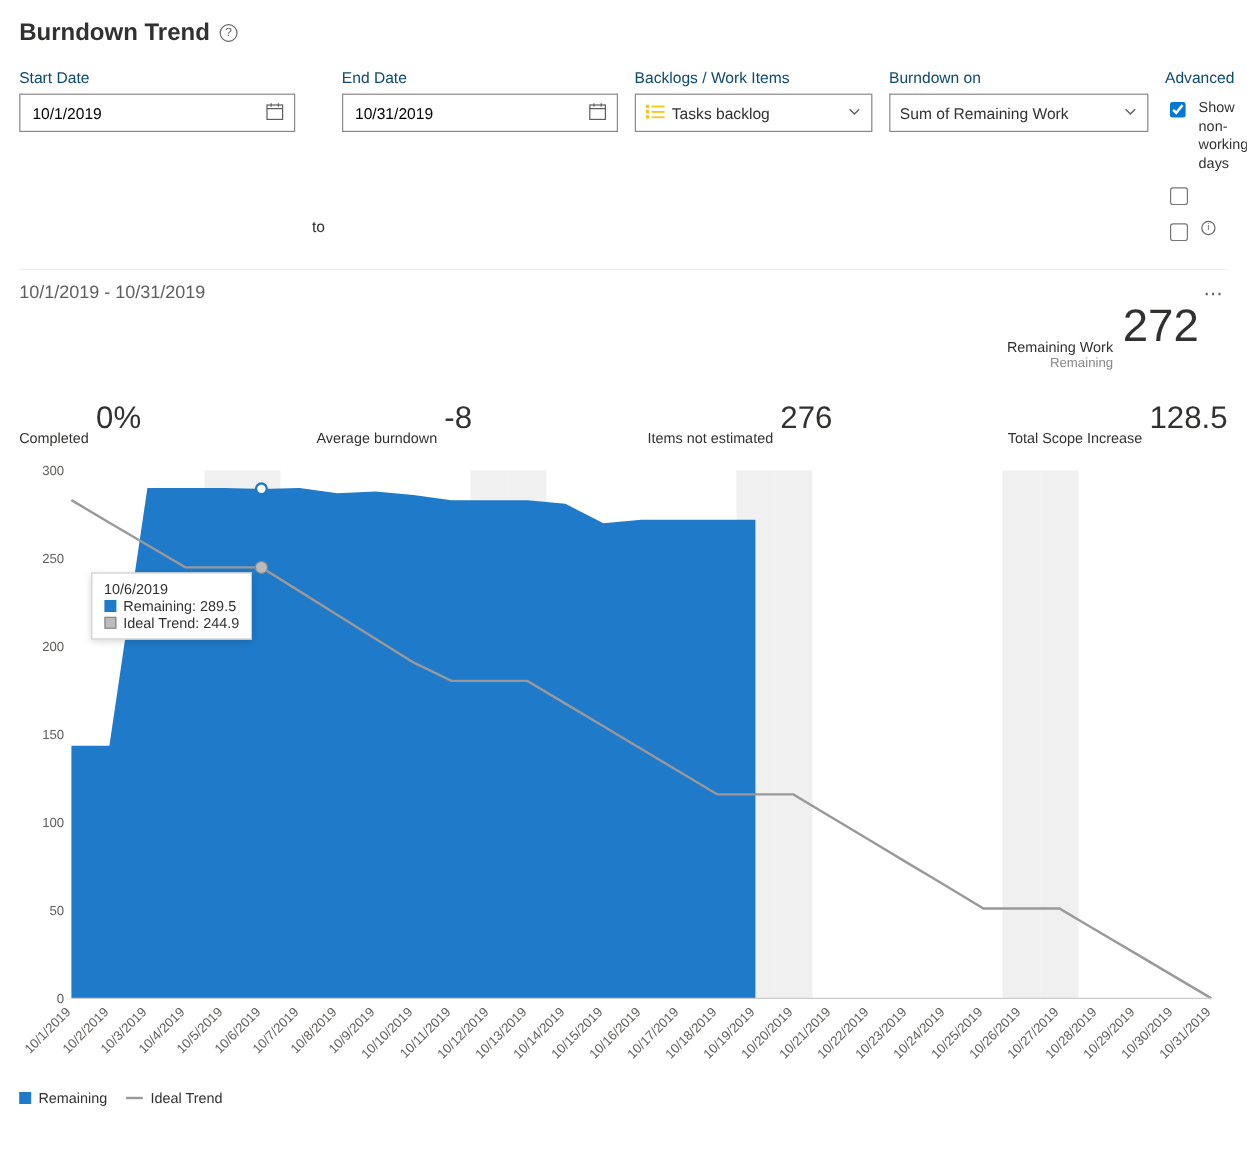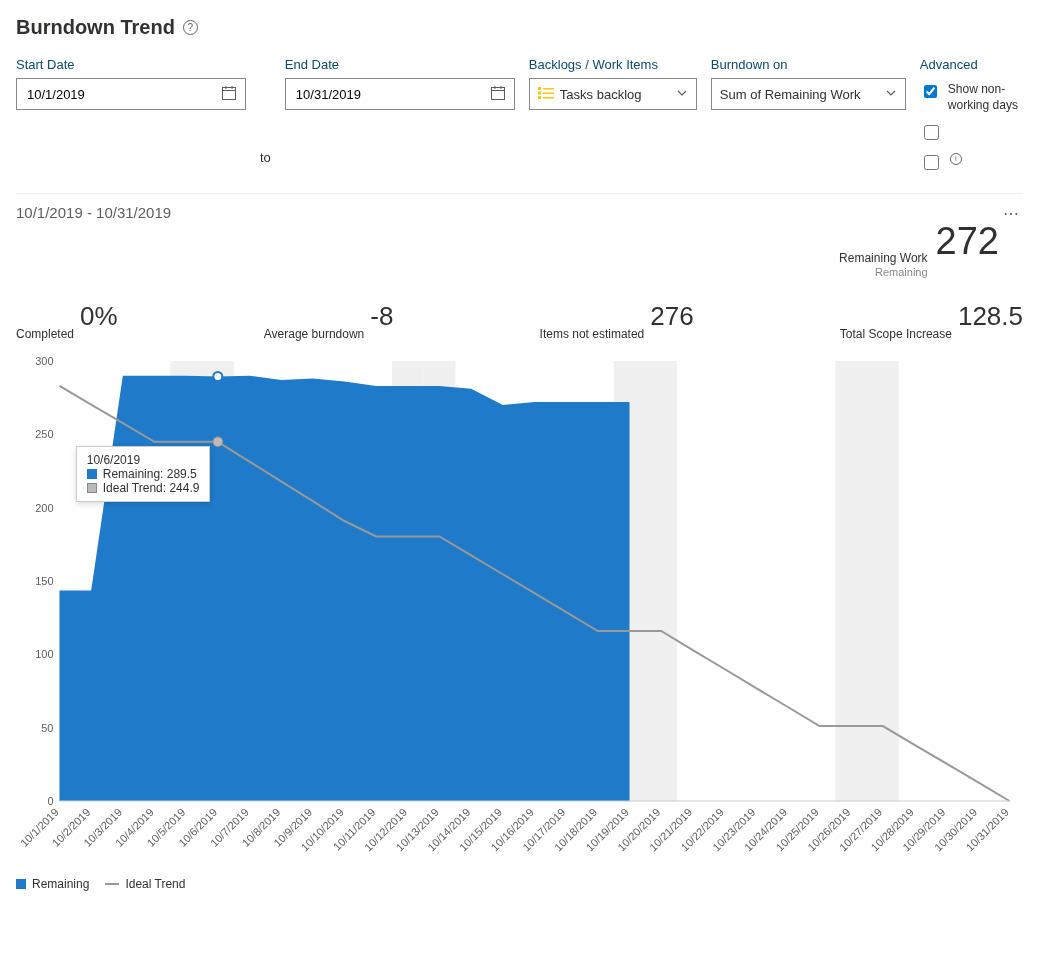--- a/index.html
+++ b/index.html
@@ -24,22 +24,22 @@
   .control-label { font-size: 13px; color: #0c4a6e; }
   .to-label { align-self: flex-end; padding-bottom: 8px; font-size: 13px; }
   .input-box {
     height: 32px; border: 1px solid #8a8886; background: #fff;
     display: flex; align-items: center; padding: 0 8px; gap: 6px;
   }
   .input-box input {
     border: none; outline: none; font-size: 13px; flex: 1; font-family: inherit;
   }
   .date-box { width: 230px; }
-  .select-box { width: 168px; justify-content: space-between; cursor: pointer; }
-  .select-box.wide { width: 195px; }
+  .select-box { width: 198px; justify-content: space-between; cursor: pointer; }
+  .select-box.wide { width: 216px; }
   .cal-icon, .chev-icon { color: #605e5c; }
   .task-icon { color: #f2c811; font-size: 14px; }
   .advanced { display:flex; flex-direction:column; gap:10px; max-width:110px;justify-content:center; }
   .check-row { display: flex; align-items: flex-start; gap: 8px; font-size: 12px; line-height: 1.3; }
   .check-row input[type="checkbox"] { margin-top: 2px; accent-color:#0078d4; width:15px; height:15px; }
   .chart-panel {
     margin-top: 20px; border-top: 1px solid #eee; padding-top: 10px; position: relative;
   }
   .chart-topbar { display:flex; justify-content:space-between; align-items:flex-start; }
   .date-range { font-size: 15px; color: #605e5c; }

